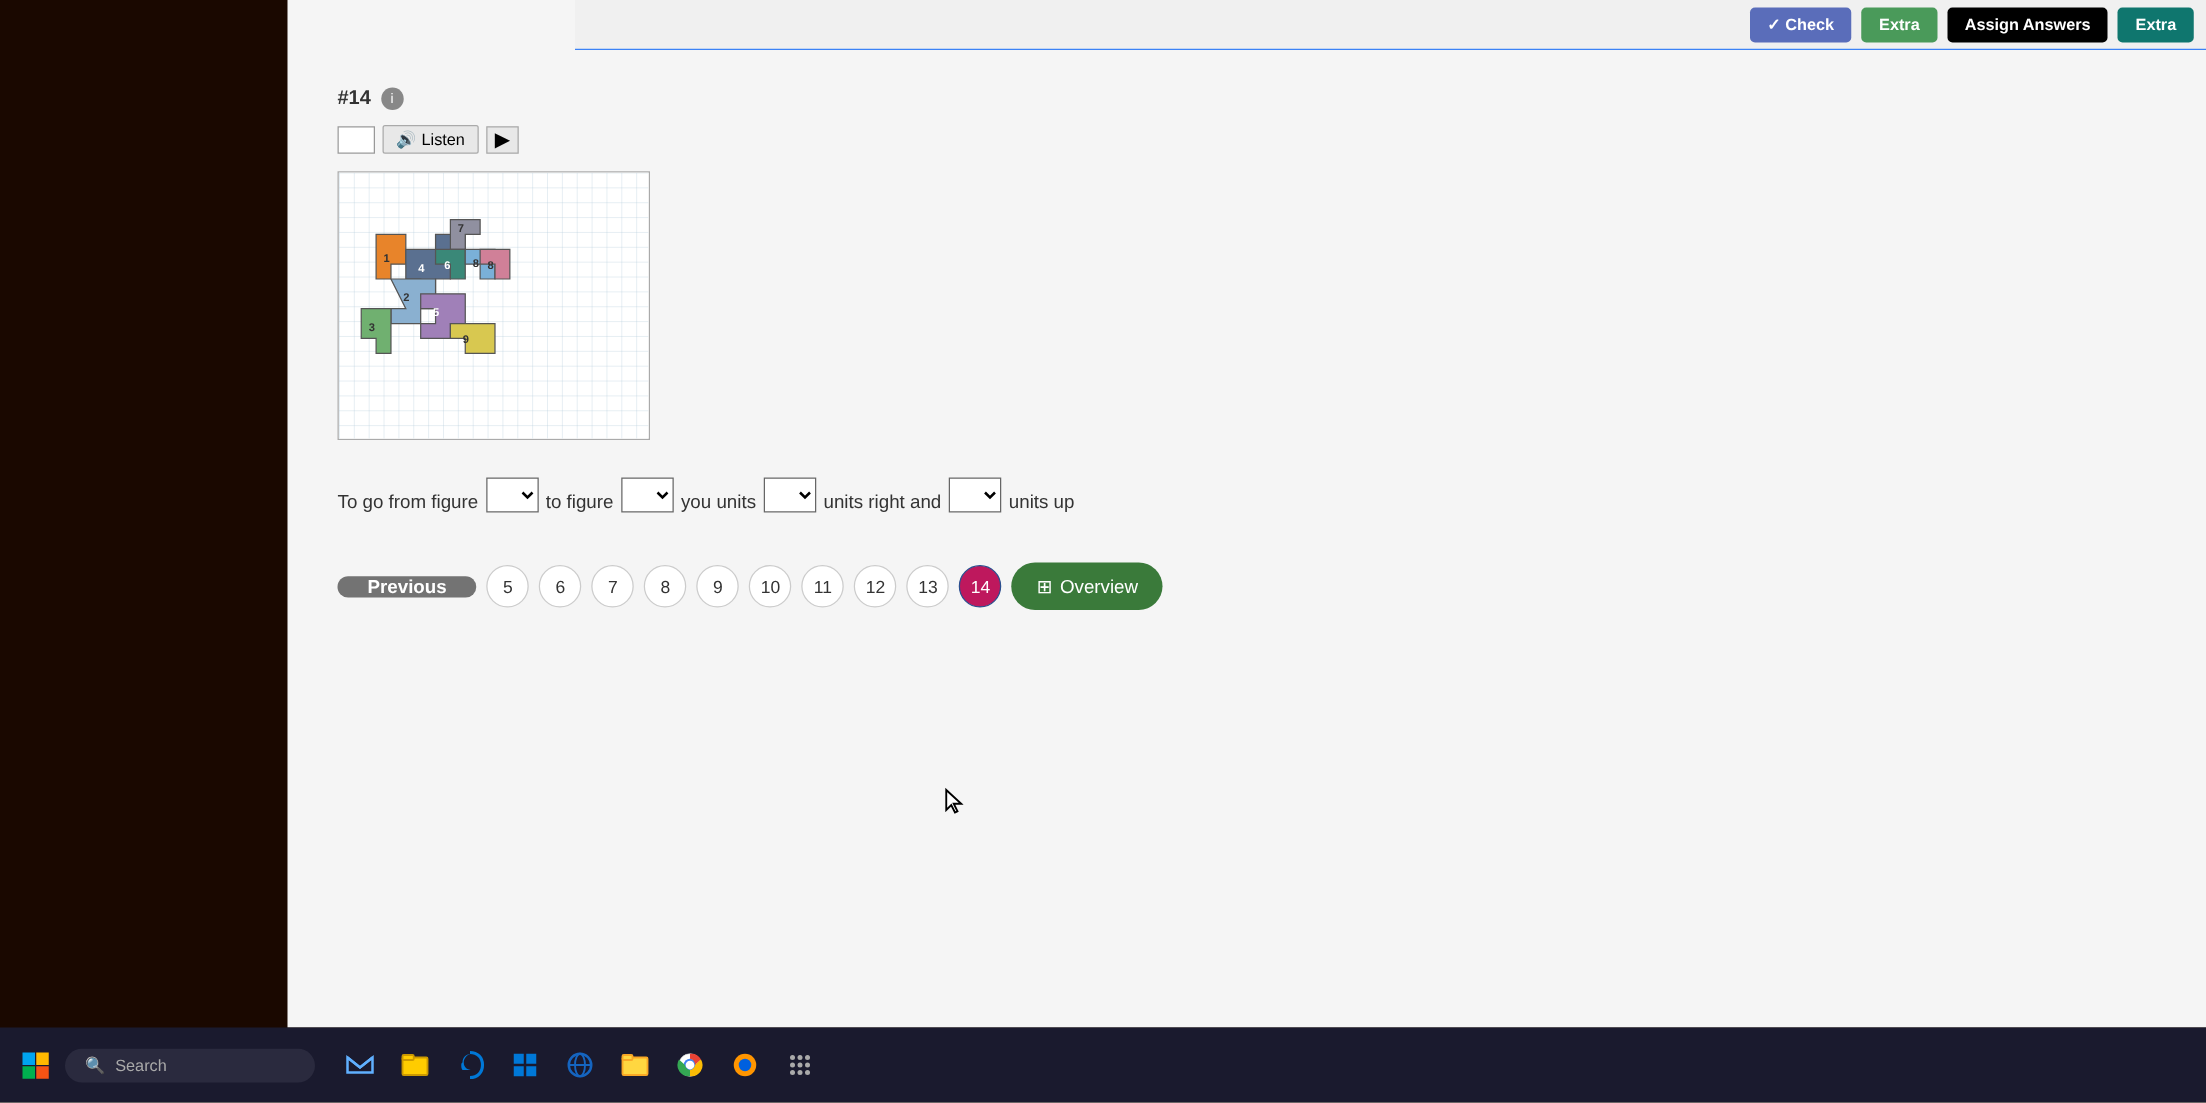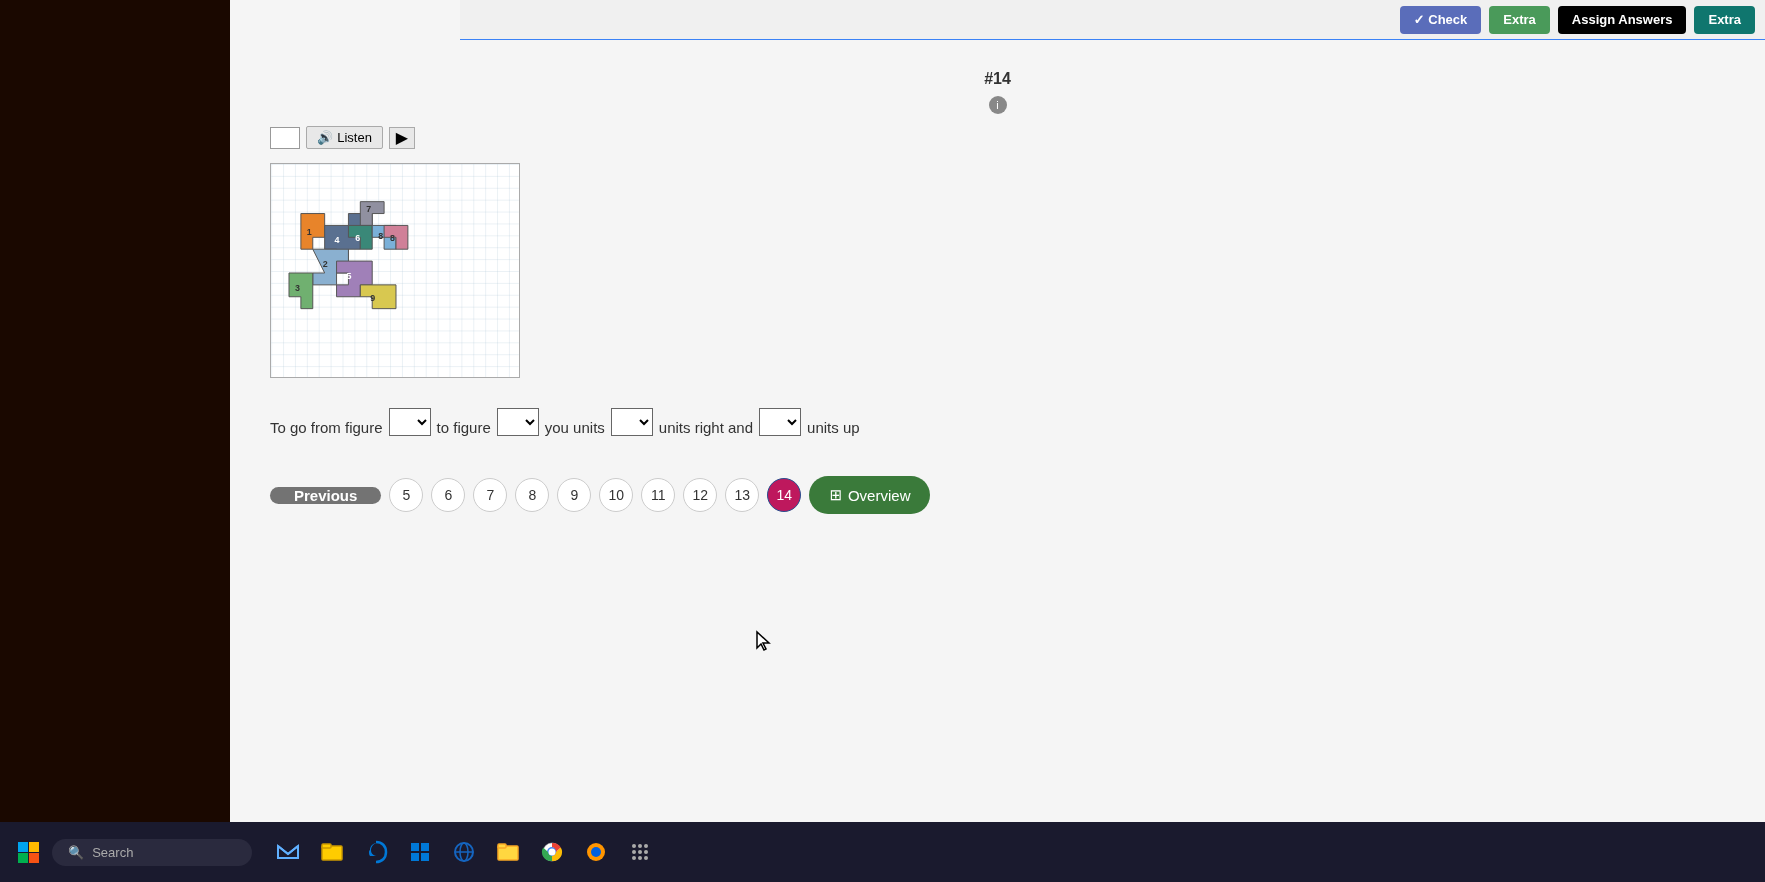--- a/index.html
+++ b/index.html
@@ -55,21 +55,20 @@
     .btn-assign { background: #000000; }
     .btn-extra { background: #0f766e; }
 
     
     .problem-number {
       display: flex;
       align-items: center;
       gap: 8px;
       margin-top: 50px;
       margin-bottom: 12px;
-      flex-direction: column;
     }
 
     .problem-num-text {
       color: #333;
       font-size: 16px;
       font-weight: bold;
     }
 
     .info-icon {
       width: 18px;

